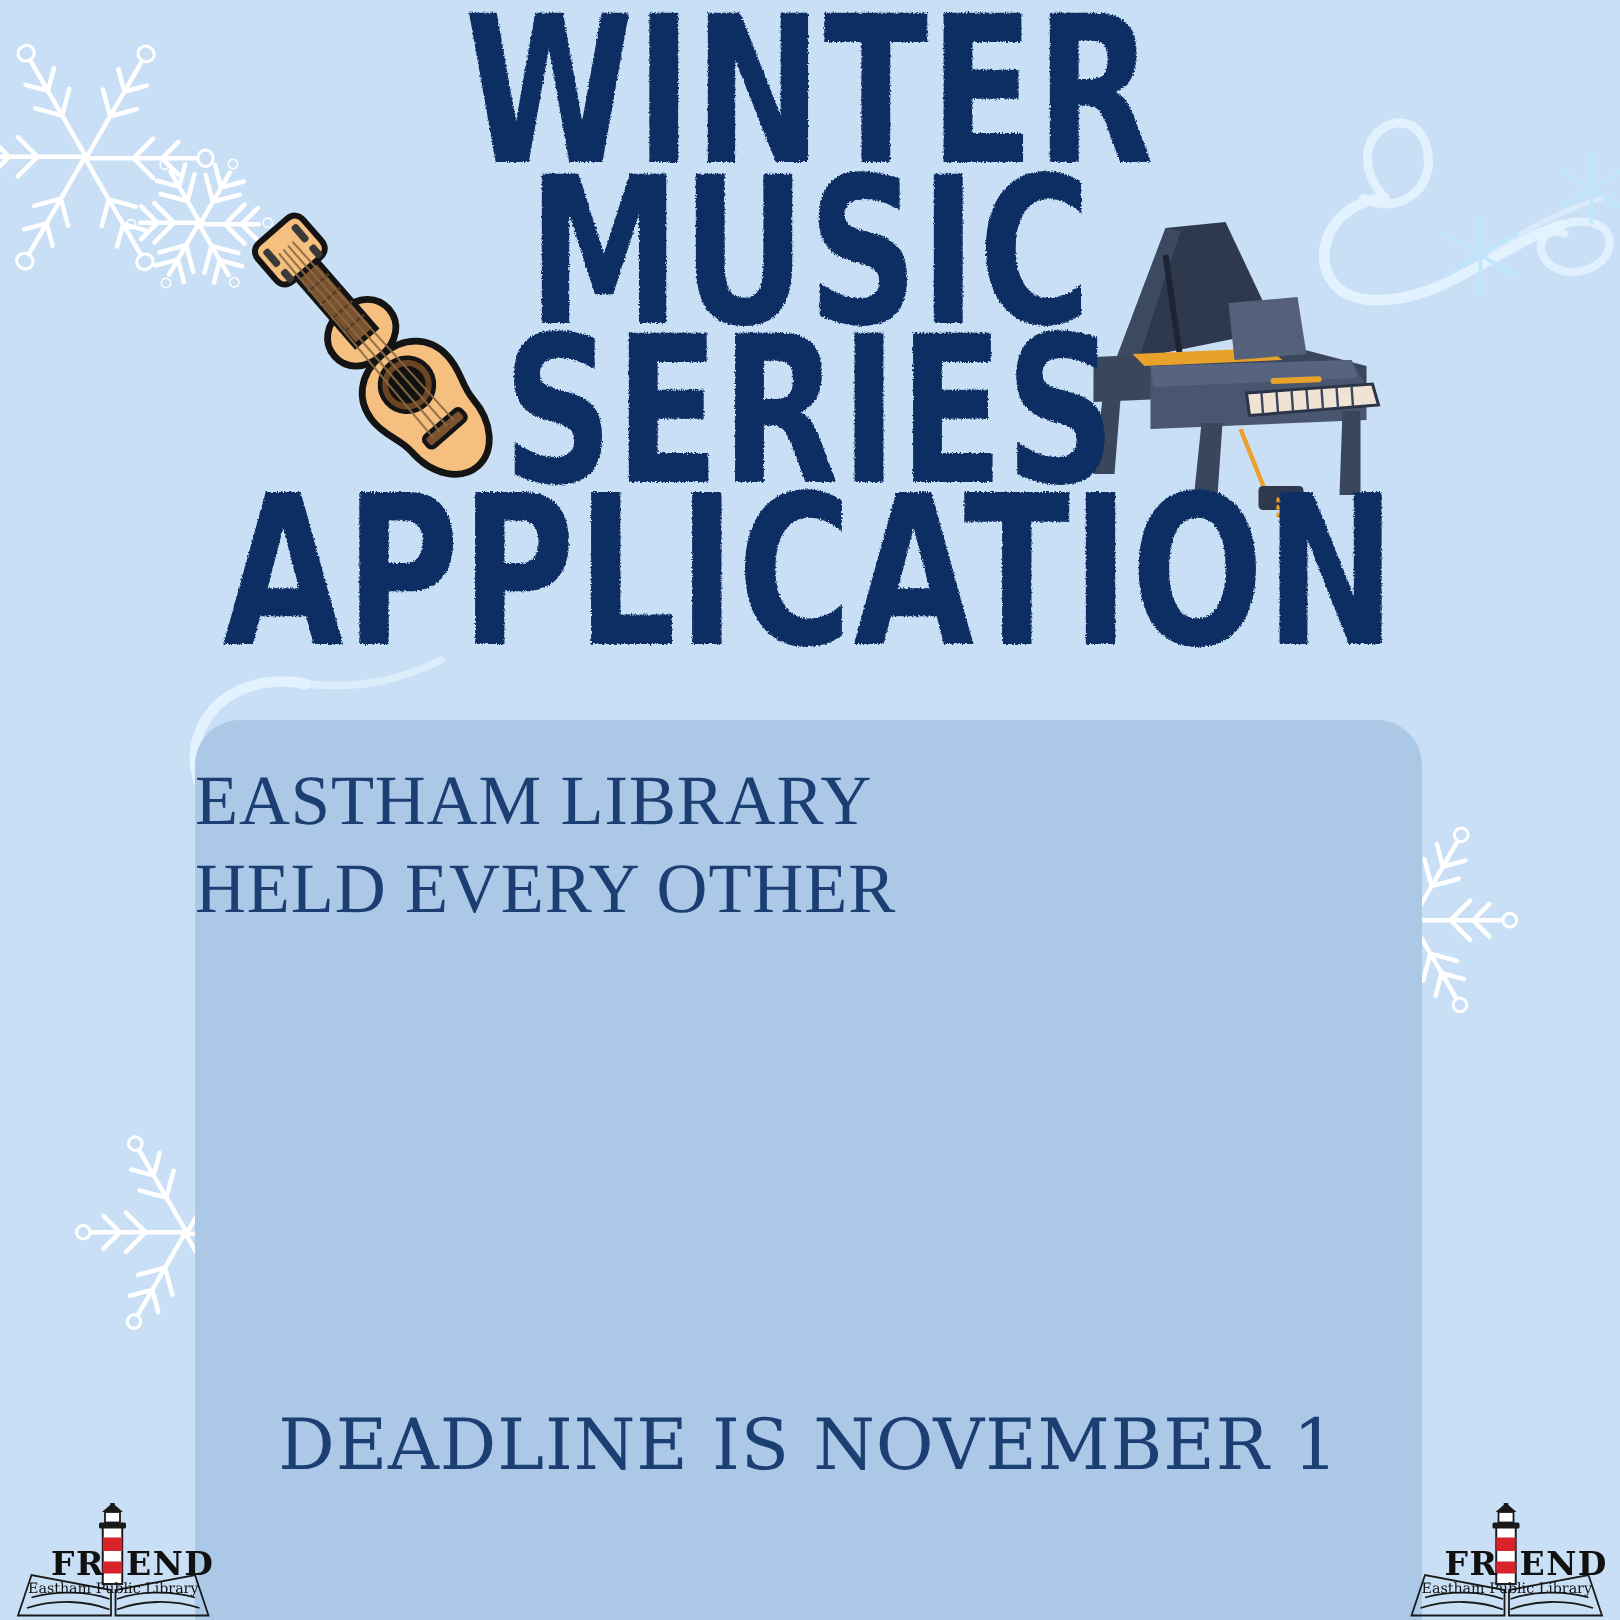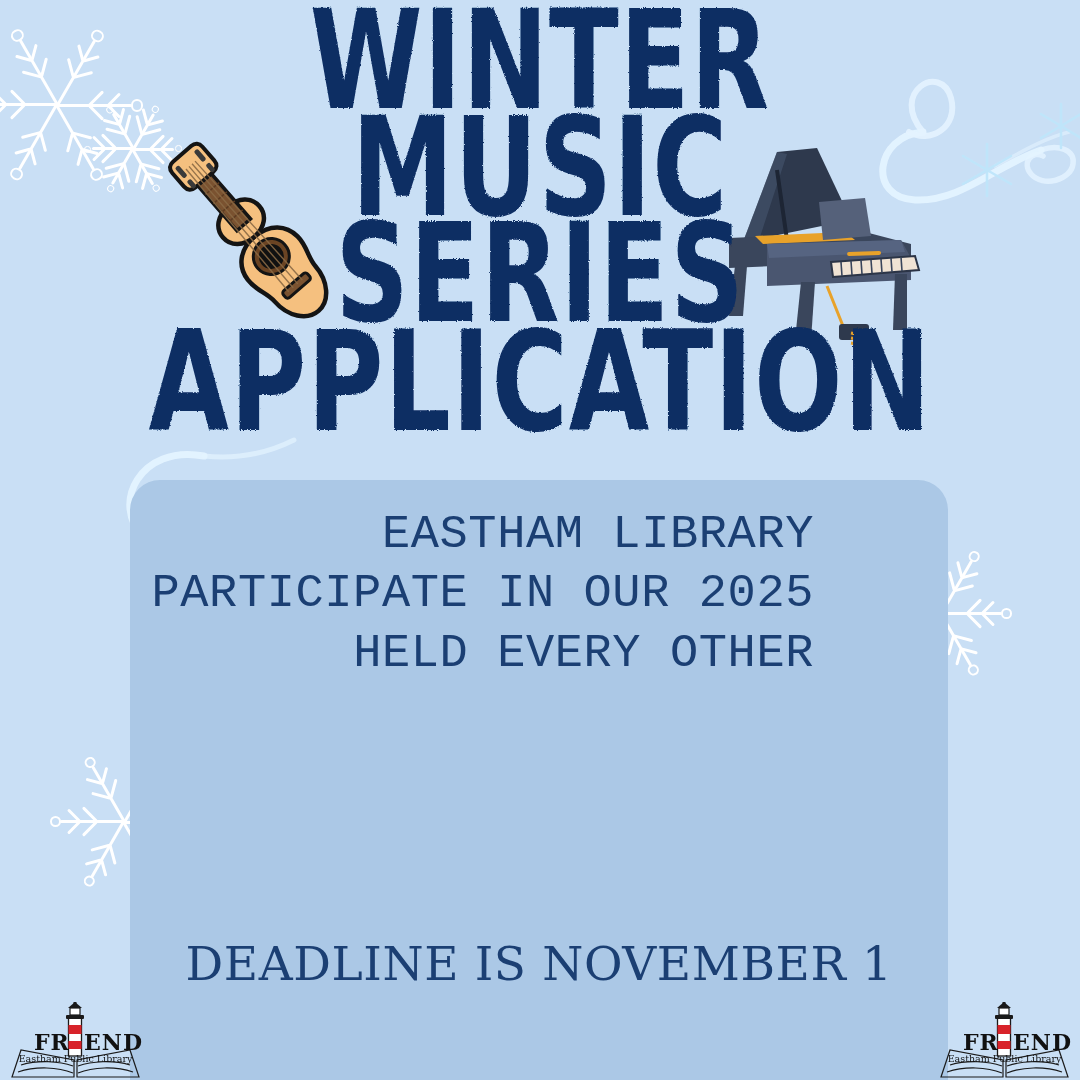--- a/index.html
+++ b/index.html
@@ -61,23 +61,23 @@
     filter:url(#roughen);
   }
   .hl-1{font-size:110px;}
   .hl-2{font-size:110px;}
   .hl-3{font-size:110px;}
   .hl-4{font-size:112px;}
 
   
   #bodycopy{
     position:absolute;left:130px;top:505px;width:684px;
-    text-align:right;z-index:7;
+    text-align:left;z-index:7;
     color:#1b3f73;
-    font-family:Liberation Mono, monospace;
+    font-family:Liberation Serif, serif;
     font-weight:400;
     font-size:47px;
     line-height:1.265;
     letter-spacing:.6px;
     text-transform:uppercase;
   }
   #bodycopy .ln{display:block;white-space:nowrap;}
   #deadline{
     position:absolute;left:130px;top:936px;width:818px;
     text-align:center;z-index:7;
@@ -434,21 +434,20 @@
       <g stroke="#e8a22a" stroke-width="3">
         <line x1="136" y1="198" x2="156" y2="202"></line>
         <line x1="136" y1="203" x2="156" y2="207"></line>
         <line x1="136" y1="193" x2="154" y2="197"></line>
       </g>
     </svg>
   </div>
 
   <div id="bodycopy">
     <span class="ln">EASTHAM LIBRARY</span>
-    <span class="ln">PARTICIPATE IN OUR 2025</span>
     <span class="ln">HELD EVERY OTHER</span>
   </div>
 
   <div id="deadline">DEADLINE IS NOVEMBER 1</div>
 
   <div class="logo" id="logo-left">
     <svg viewBox="0 0 270 156">
 
       <g fill="none" stroke="#1a1a1a" stroke-width="2.4">
         <path d="M8 150 L26 96 L132 116 L132 150 Z"></path>

